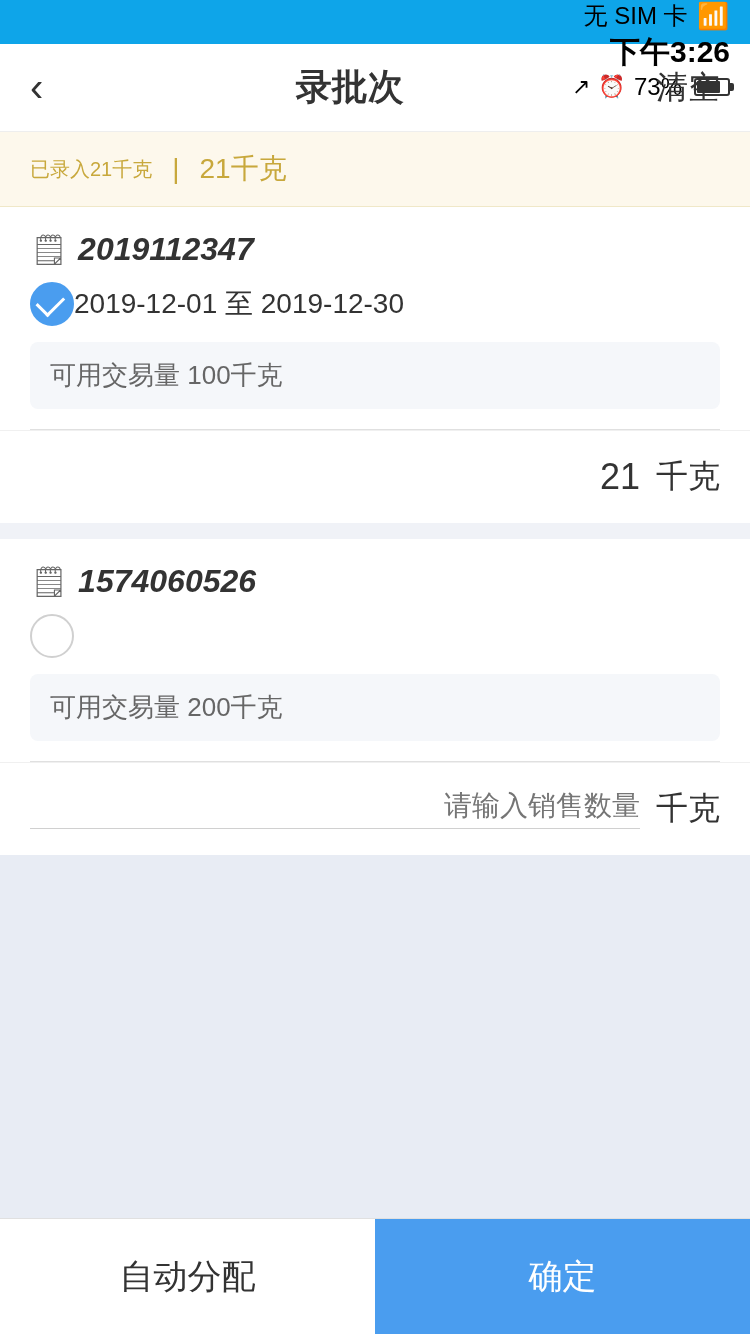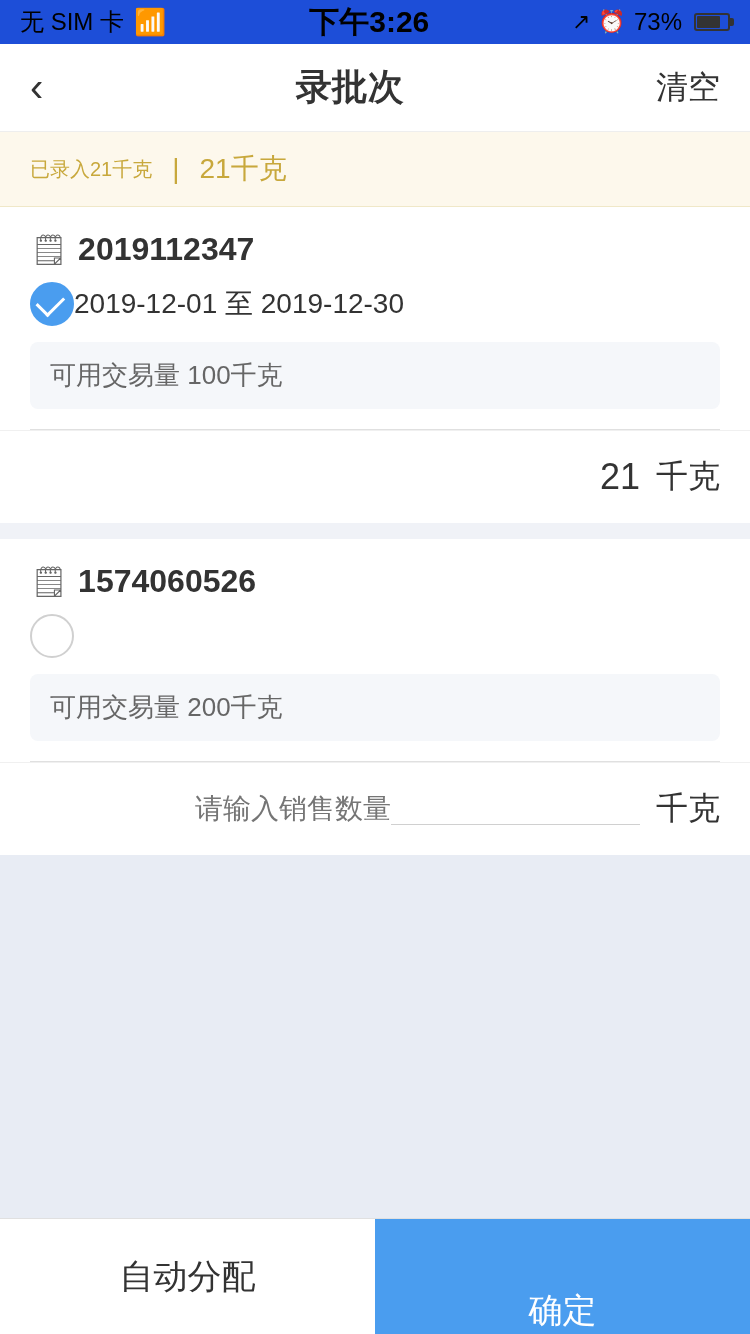--- a/index.html
+++ b/index.html
@@ -8,27 +8,28 @@
       width: 750px;
       min-height: 1334px;
       font-family: -apple-system, "PingFang SC", "Helvetica Neue", Arial, sans-serif;
       background: #f0f2f7;
       font-size: 28px;
     }
 
     
     .status-bar {
       height: 44px;
-      background: #1d4ed8;
-      display: flex;
-      align-items: center;
+      background: #0ea5e9;
+      display: flex;
+      align-items: flex-end;
       justify-content: space-between;
       padding: 0 20px;
       font-size: 26px;
       font-weight: 500;
+      flex-direction: column;
     }
     .status-left { display: flex; align-items: center; gap: 10px; }
     .status-right { display: flex; align-items: center; gap: 8px; }
 
     
     .nav-bar {
       height: 88px;
       background: #fff;
       display: flex;
       align-items: center;
@@ -90,20 +91,21 @@
       margin-bottom: 14px;
     }
     .batch-icon {
       color: #666;
       font-size: 30px;
     }
     .batch-id {
       font-size: 32px;
       font-weight: 600;
       color: #333;
+      font-style: italic;
     }
     .batch-date-row {
       display: flex;
       align-items: center;
       margin-bottom: 16px;
     }
     .radio-circle {
       width: 44px;
       height: 44px;
       border-radius: 50%;
@@ -200,21 +202,21 @@
       justify-content: center;
     }
     .btn-confirm {
       flex: 1;
       background: #4a9def;
       border: none;
       font-size: 34px;
       color: #fff;
       cursor: pointer;
       display: flex;
-      align-items: flex-end;
+      align-items: center;
       justify-content: center;
     }
     .battery-icon {
       display: inline-block;
       width: 36px;
       height: 18px;
       border: 2px solid #333;
       border-radius: 3px;
       position: relative;
       margin-left: 4px;
@@ -253,20 +255,21 @@
       font-size: 28px;
       color: #bbb;
       text-align: right;
       flex: 1;
       border: none;
       outline: none;
       background: transparent;
     }
     .input-underline-wrapper {
       display: flex;
+      flex-direction: column;
       align-items: flex-end;
       flex: 1;
     }
     .input-underline {
       width: 100%;
       height: 1px;
       background: #d0d0d0;
       margin-top: 6px;
     }
   </style>

